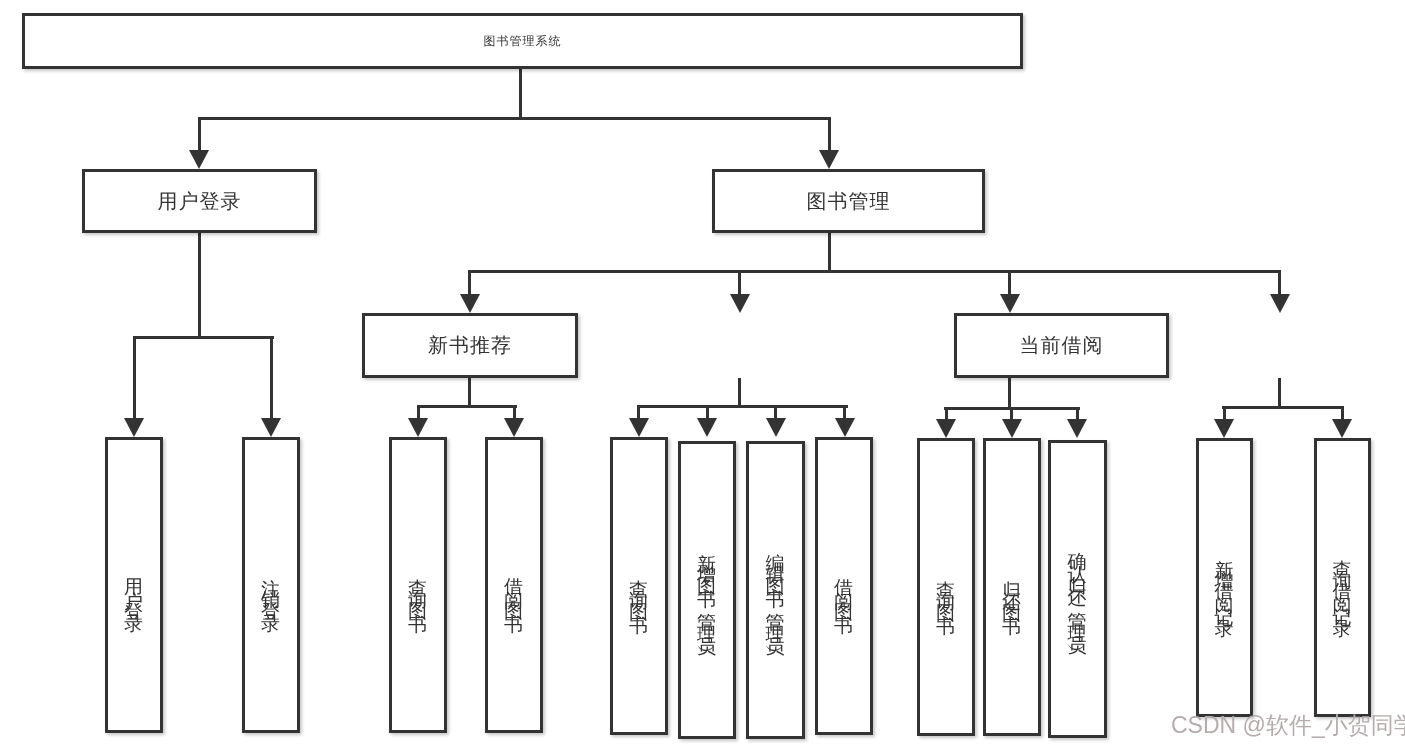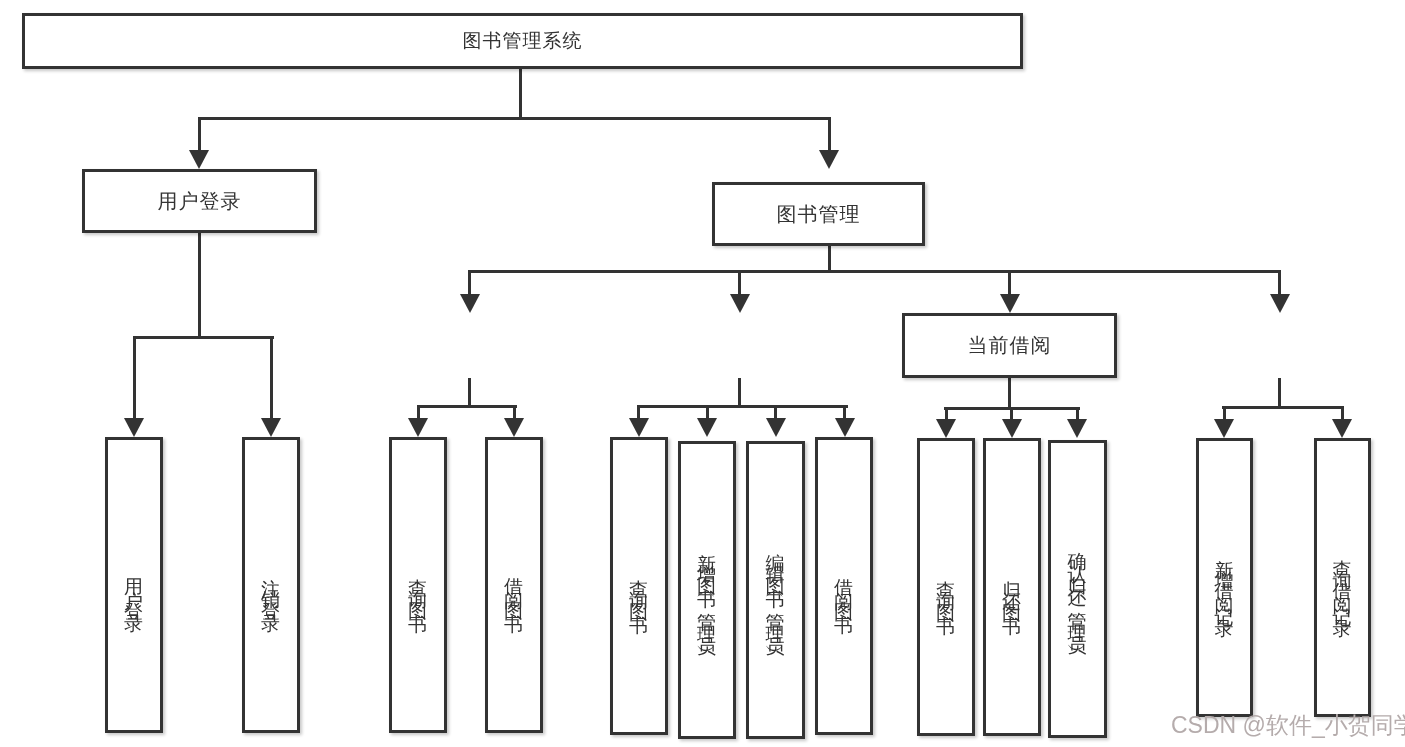--- a/index.html
+++ b/index.html
@@ -15,21 +15,21 @@
     overflow:hidden;
   }
   
   .box{
     position:absolute;box-sizing:border-box;background:#fff;
     border:3px solid var(--line);
     box-shadow:2px 2px 3px rgba(0,0,0,0.22);
     display:flex;align-items:center;justify-content:center;
   }
   .node{font-size:20px;letter-spacing:1px;}
-  .root{font-size:19px;letter-spacing:1px;}
+  .root{font-size:12px;letter-spacing:1px;}
   .vnode{
     writing-mode:vertical-rl;text-orientation:mixed;
     font-size:19px;letter-spacing:12px;line-height:1;
     padding-top:4px;
   }
   
   .ln{position:absolute;background:var(--line);}
   .ln.v{width:3px;}
   .ln.h{height:3px;}
   
@@ -104,23 +104,24 @@
   <div class="ln v" style="left:1278px;top:378px;height:31px"></div>
   <div class="ln h" style="left:1222px;top:406px;width:122px"></div>
   <div class="ln v" style="left:1223px;top:406px;height:16px"></div>
   <div class="ah" style="left:1214px;top:419px"></div>
   <div class="ln v" style="left:1341px;top:406px;height:16px"></div>
   <div class="ah" style="left:1332px;top:419px"></div>
 
   <div class="box root" style="left:22px;top:13px;width:1001px;height:56px">图书管理系统</div>
 
   <div class="box node" style="left:82px;top:169px;width:235px;height:64px">用户登录</div>
-  <div class="box node" style="left:712px;top:182px;width:213px;height:64px">图书管理</div>
+  <div class="box node" style="left:712px;top:169px;width:273px;height:64px">图书管理</div>
 
-  <div class="box node" style="left:902px;top:313px;width:215px;height:65px">当前借阅</div>
+  <div class="box node" style="left:362px;top:313px;width:216px;height:65px">新书推荐</div>
+  <div class="box node" style="left:954px;top:313px;width:215px;height:65px">当前借阅</div>
 
   <div class="box vnode" style="left:105px;top:437px;width:58px;height:296px">用户登录</div>
   <div class="box vnode" style="left:242px;top:437px;width:58px;height:296px">注销登录</div>
 
   <div class="box vnode" style="left:389px;top:437px;width:58px;height:296px">查询图书</div>
   <div class="box vnode" style="left:485px;top:437px;width:58px;height:296px">借阅图书</div>
 
   <div class="box vnode" style="left:610px;top:437px;width:58px;height:298px">查询图书</div>
   <div class="box vnode" style="left:678px;top:441px;width:58px;height:298px">新增图书（管理员）</div>
   <div class="box vnode" style="left:746px;top:441px;width:59px;height:298px">编辑图书（管理员）</div>

